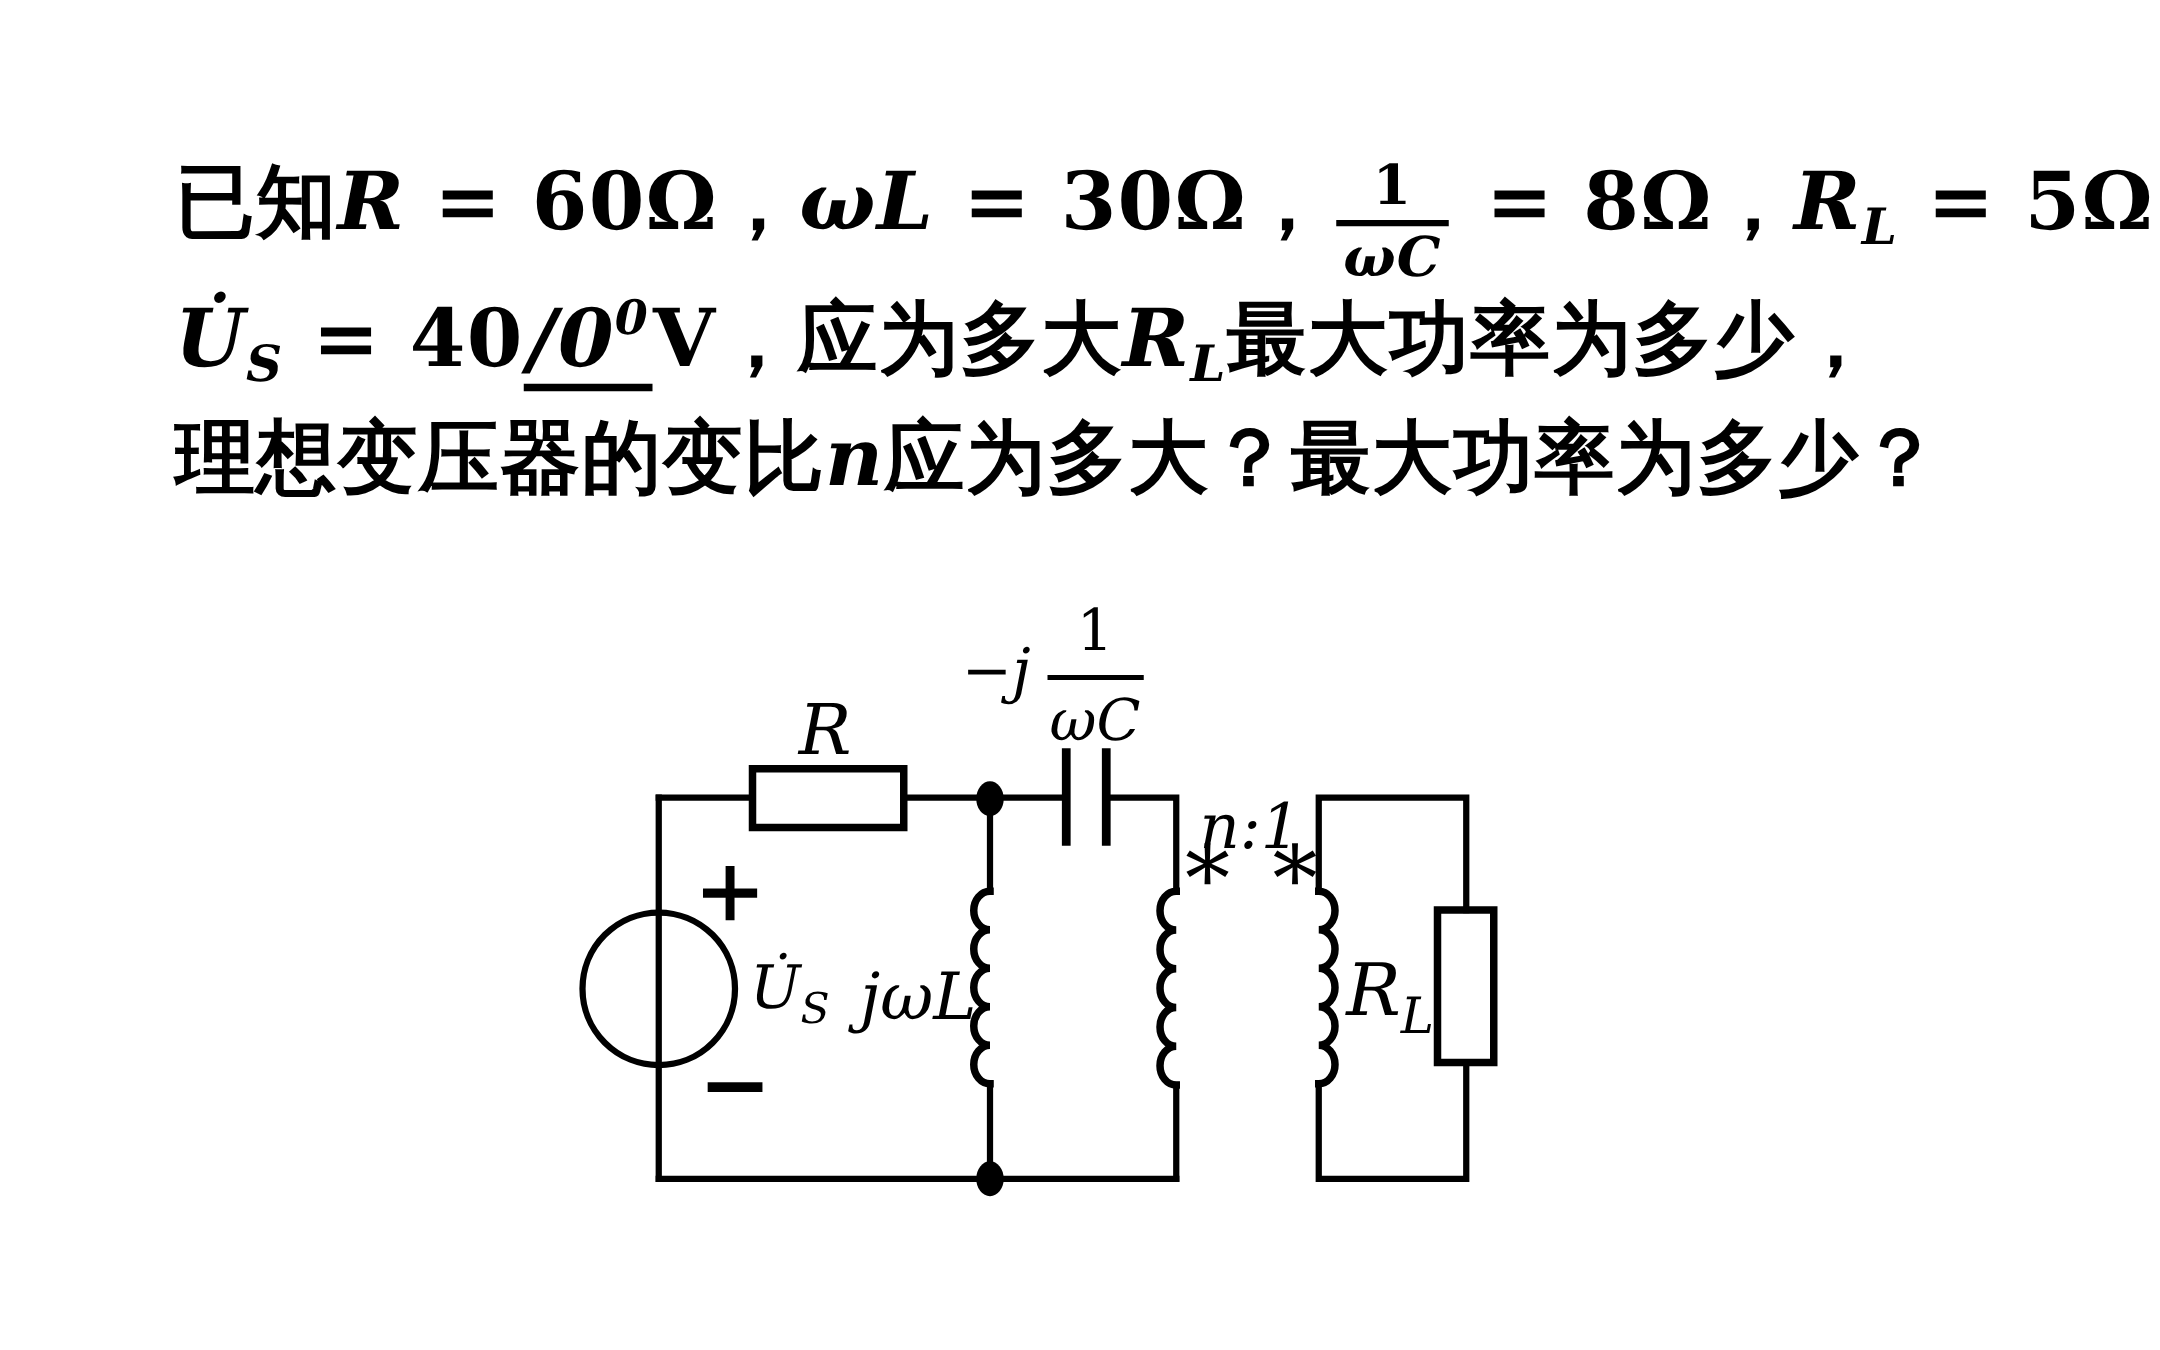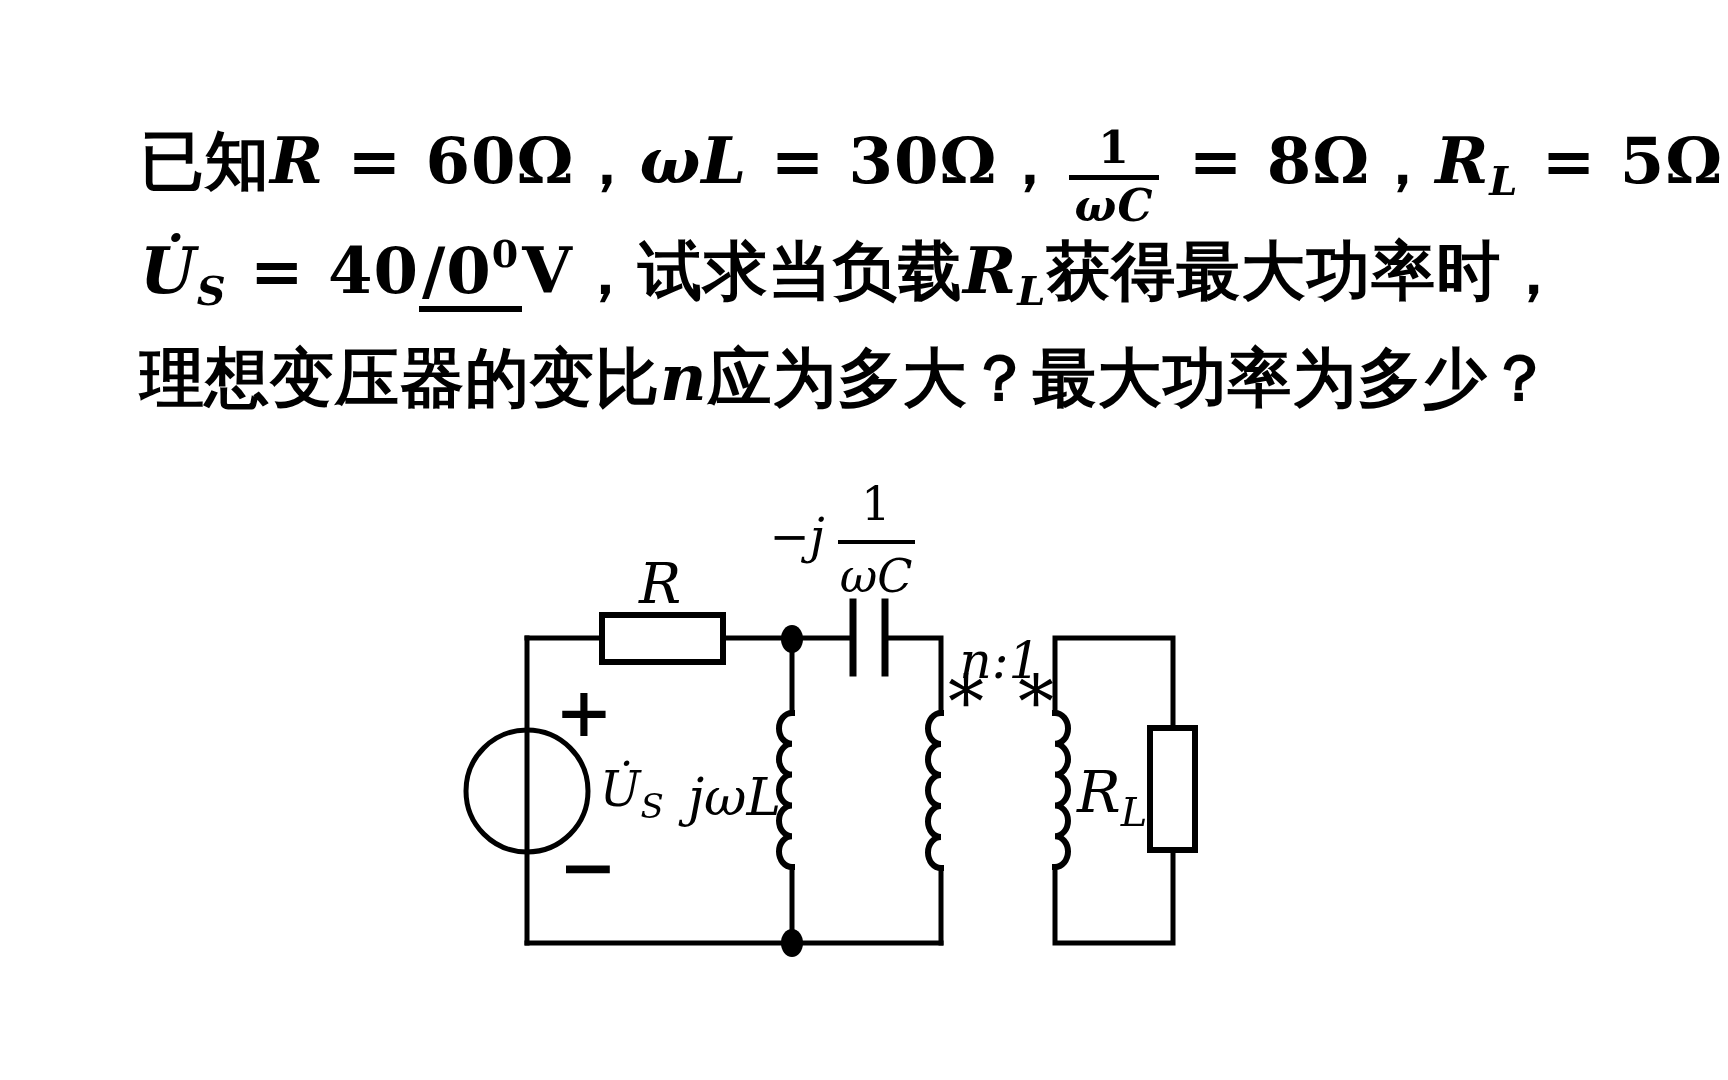--- a/index.html
+++ b/index.html
@@ -6,43 +6,43 @@
   body{
     width:1728px;height:1080px;background:#ffffff;position:relative;
     font-family:"DejaVu Serif", serif;color:#000;overflow:hidden;
   }
   .pline{
     position:absolute;left:140px;font-weight:700;font-size:64px;
     white-space:nowrap;letter-spacing:1px;
   }
   #line1{top:118px;}
   #line2{top:228px;}
-  #line3{top:335px;}
+  #line3{top:323px;}
   .it{font-style:italic;}
   .s{font-size:40px;font-style:italic;font-weight:700;vertical-align:-12px;}
   .frac{
     display:inline-block;text-align:center;vertical-align:-38px;
     font-size:44px;font-weight:700;line-height:1.05;margin:0 6px;
   }
   .frac .num{display:block;padding:0 10px 4px;}
   .frac .den{display:block;border-top:5px solid #000;padding:3px 6px 0;font-style:italic;}
-  .ang{display:inline-block;border-bottom:6px solid #000;padding:0 3px 3px;line-height:1;}
+  .ang{display:inline-block;border-bottom:6px solid #000;padding:0 3px 3px;line-height:1;font-style:italic;}
   .ang sup{font-size:38px;vertical-align:26px;line-height:0;}
   svg{position:absolute;left:0;top:0;}
   svg text{font-family:"DejaVu Serif", serif;}
 </style>
 </head>
 <body>
 
 <div class="pline" id="line1">
   <span>已知</span><span class="it">R</span><span> = 60Ω，</span><span class="it">ωL</span><span> = 30Ω，</span><span class="frac"><span class="num">1</span><span class="den">ωC</span></span><span> = 8Ω，</span><span class="it">R</span><span class="s">L</span><span> = 5Ω，</span>
 </div>
 
 <div class="pline" id="line2">
-  <span class="it">U̇</span><span class="s">S</span><span> = 40</span><span class="ang"><span>/0</span><sup>0</sup></span><span>V</span><span>，试求当负载</span><span class="it">R</span><span class="s">L</span><span>获得最大功率时，</span>
+  <span class="it">U̇</span><span class="s">S</span><span> = 40</span><span class="ang"><span>/0</span><sup>0</sup></span><span>V</span><span>，应为多大</span><span class="it">R</span><span class="s">L</span><span>最大功率为多少，</span>
 </div>
 
 <div class="pline" id="line3">
   <span>理想变压器的变比</span><span class="it">n</span><span>应为多大？最大功率为多少？</span>
 </div>
 
 <svg width="1728" height="1080" viewBox="0 0 1728 1080">
   <g stroke="#000" stroke-width="5" fill="none" stroke-linecap="square">
 
     <path d="M527 638 V943"></path>

